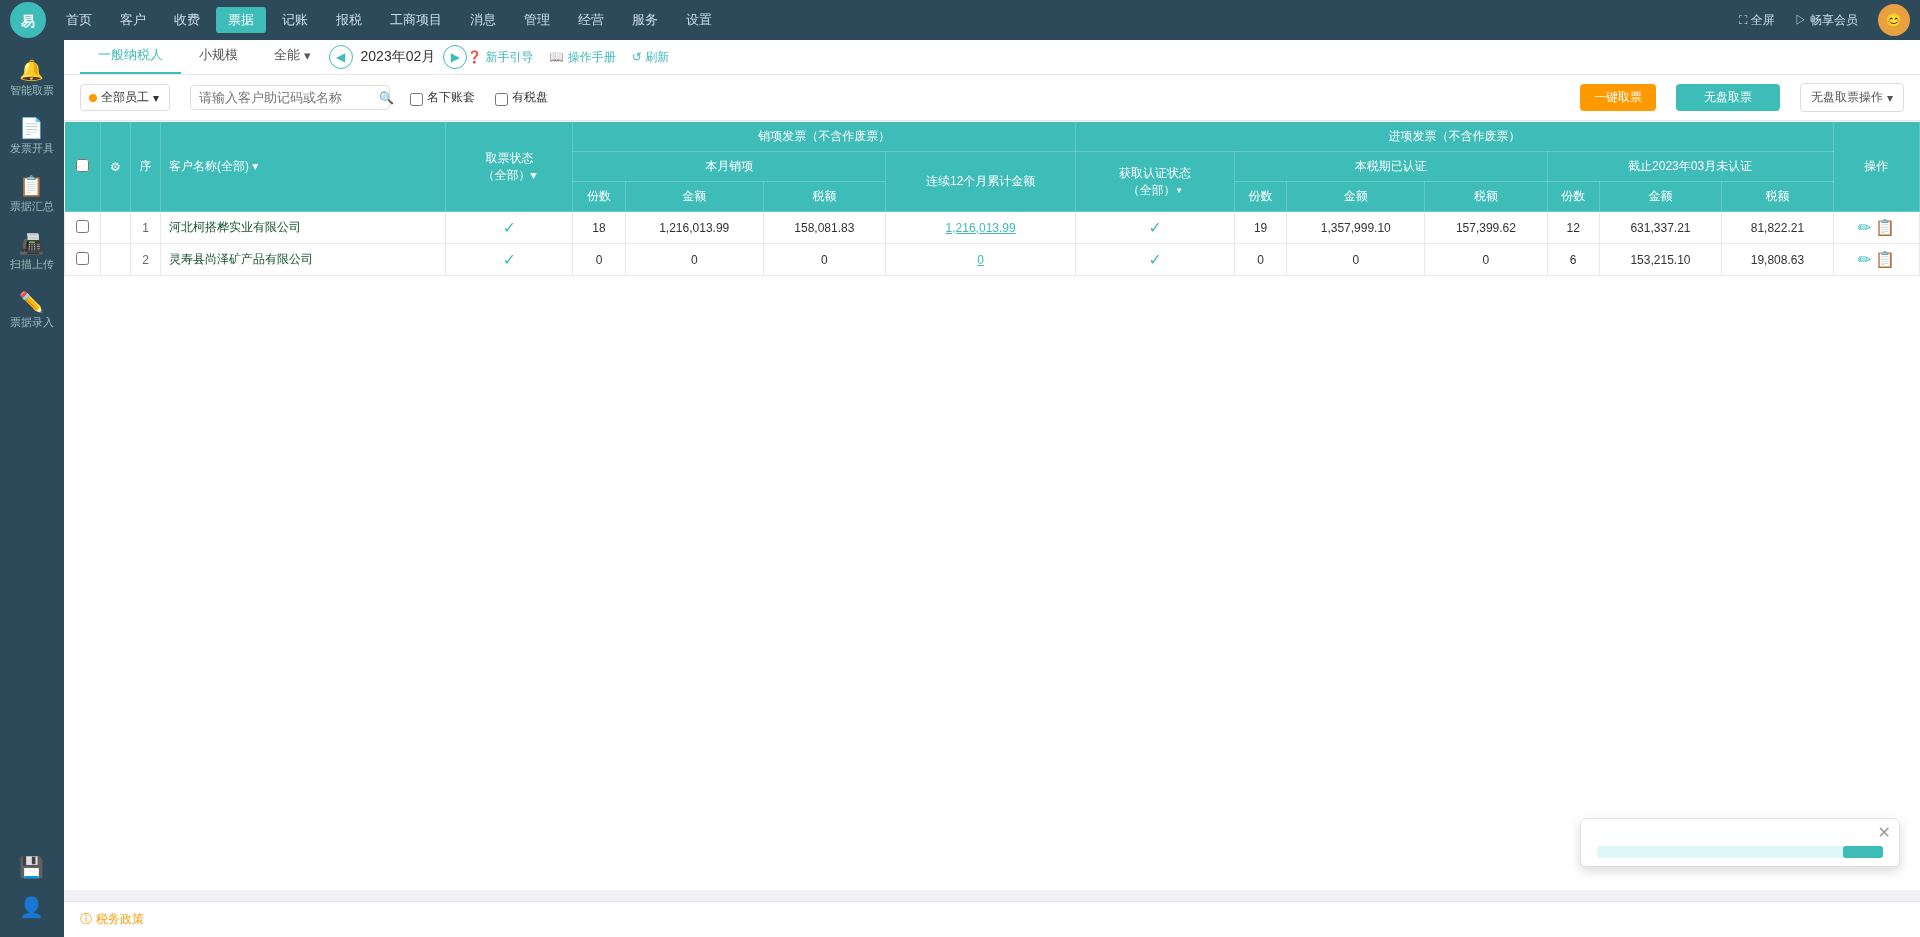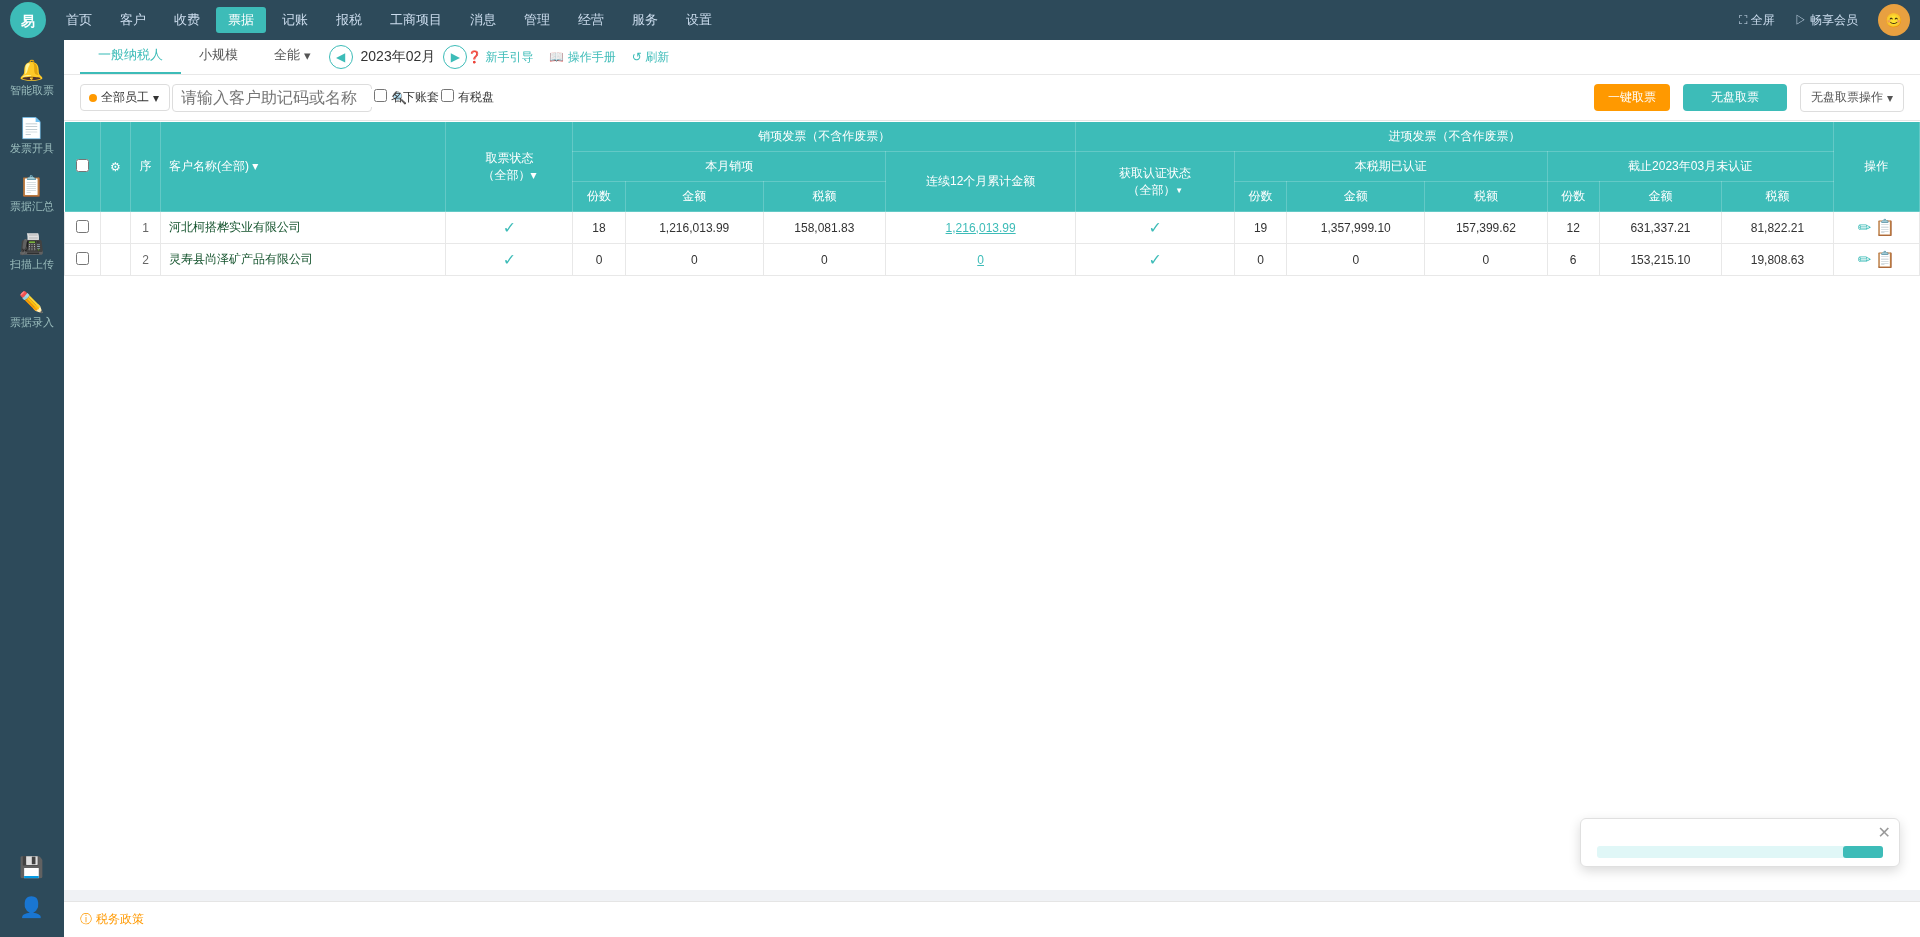--- a/index.html
+++ b/index.html
@@ -140,21 +140,21 @@
       background: #fff;
       padding: 8px 16px;
       display: flex;
       align-items: center;
       justify-content: space-between;
       border-bottom: 1px solid #e5e5e5;
     }
     .controls-left {
       display: flex;
       align-items: center;
-      gap: 2px;
+      gap: 20px;
     }
     .employee-select {
       border: 1px solid #ddd;
       border-radius: 4px;
       padding: 4px 8px;
       font-size: 12px;
       display: flex;
       align-items: center;
       gap: 4px;
       cursor: pointer;
@@ -170,34 +170,34 @@
       border: 1px solid #ddd;
       border-radius: 4px;
       padding: 4px 8px;
       font-size: 12px;
       display: flex;
       align-items: center;
       gap: 4px;
       width: 200px;
     }
     .search-box input {
-      border: none; outline: none; font-size: 16px; flex: 1;
+      border: none; outline: none; font-size: 13px; flex: 1;
       color: #999;
     }
     .checkbox-item {
       display: flex;
-      align-items: flex-start;
+      align-items: flex-end;
       gap: 4px;
       font-size: 12px;
       cursor: pointer;
     }
     .controls-right {
       display: flex;
       align-items: center;
-      gap: 13px;
+      gap: 20px;
     }
     .btn-orange {
       background: #f90;
       color: #fff;
       border: none;
       border-radius: 4px;
       padding: 5px 14px;
       font-size: 12px;
       cursor: pointer;
     }

